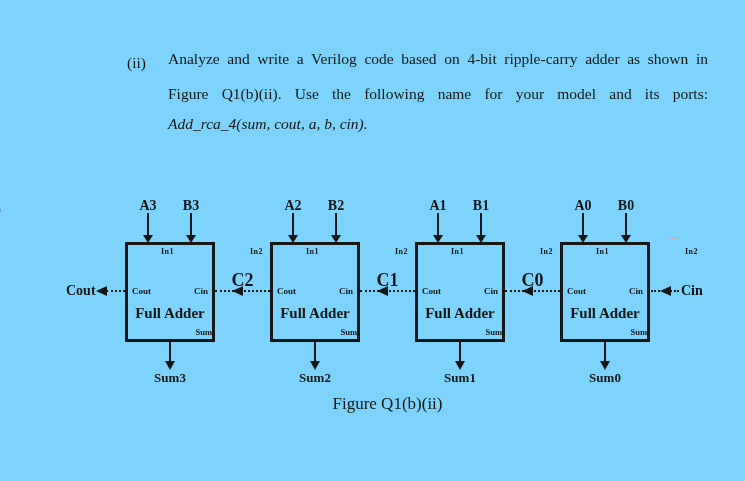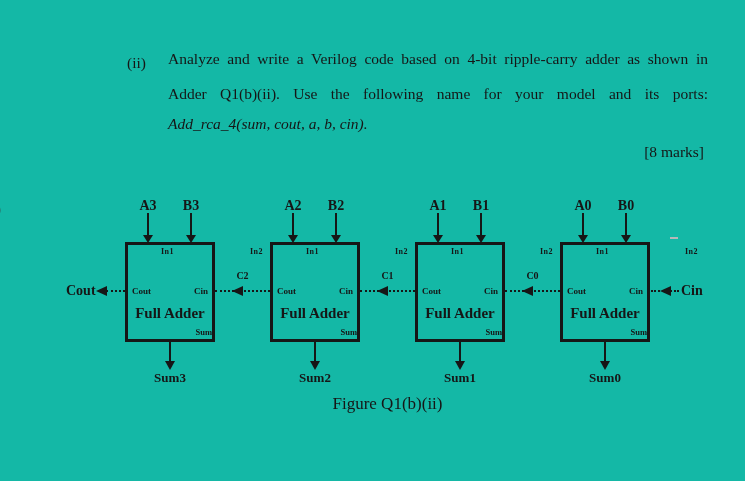--- a/index.html
+++ b/index.html
@@ -1,18 +1,18 @@
 <!DOCTYPE html>
 <html><head>
 <meta charset="utf-8">
 <style>
   :root{ --ink:#161616; }
   html,body{ margin:0; padding:0; }
   body{ background:#ffffff; font-family:"Liberation Serif","DejaVu Serif",serif; color:var(--ink); }
-  .page{ position:relative; width:745px; height:481px; background:#14b8a6; overflow:hidden; }
+  .page{ position:relative; width:745px; height:481px; background:#7dd3fc; overflow:hidden; }
 
   
   .q-marker{ position:absolute; left:127px; top:54px; font-size:15.5px; }
   .q-line{ position:absolute; left:168px; width:540px; font-size:15.5px;
            text-align:justify; text-align-last:justify; white-space:normal; }
   .q-line1{ top:50px; }
   .q-line2{ top:85px; }
   .q-line3{ top:115px; font-style:italic; text-align:left; text-align-last:left; }
   .q-marks{ position:absolute; left:168px; top:143px; width:536px; text-align:right; font-size:15.5px; }
 
@@ -38,21 +38,21 @@
   .p-sum{ position:absolute; top:82px; left:0; width:100%; text-align:right; font-size:8.5px; font-weight:bold; }
 
   .sum-line{ position:absolute; top:146px; left:44px; width:2px; height:20px; background:var(--ink); }
   .sum-head{ position:absolute; top:165px; left:40px; border-top-width:9px; }
   .sum-label{ position:absolute; top:174px; left:45px; transform:translateX(-50%);
               font-size:13px; font-weight:bold; }
 
   
   .carry{ position:absolute; top:270px; width:55px; height:30px; }
   .g0{ left:215px; } .g1{ left:360px; } .g2{ left:505px; }
-  .carry-label{ position:absolute; top:0; left:0; width:100%; text-align:center; font-size:10px; font-weight:bold; }
+  .carry-label{ position:absolute; top:0; left:0; width:100%; text-align:center; font-size:18px; font-weight:bold; }
   .carry-line{ position:absolute; top:20px; left:0; right:0; border-top:2px dotted var(--ink); }
   .tri-left{ width:0; height:0; border-top:5px solid transparent; border-bottom:5px solid transparent;
              border-right:11px solid var(--ink); position:absolute; }
   .carry-head{ top:16px; left:17px; }
 
   
   .ext-label{ position:absolute; top:283px; font-size:14px; font-weight:bold; }
   .ext-cout-label{ left:66px; }
   .ext-cin-label{ left:681px; }
   .ext-line{ position:absolute; top:290px; border-top:2px dotted var(--ink); }
@@ -67,23 +67,22 @@
   .edge-mark{ position:absolute; left:-4px; top:201px; font-size:15px; color:#3c3c3c; }
   .faint-dash{ position:absolute; left:670px; top:237px; width:8px; height:2px; background:#b8b8b8; }
 </style>
 </head>
 <body>
 
 <div class="page">
 
   <div class="q-marker">(ii)</div>
   <div class="q-line q-line1">Analyze and write a Verilog code based on 4-bit ripple-carry adder as shown in</div>
-  <div class="q-line q-line2">Adder Q1(b)(ii). Use the following name for your model and its ports:</div>
+  <div class="q-line q-line2">Figure Q1(b)(ii). Use the following name for your model and its ports:</div>
   <div class="q-line q-line3">Add_rca_4(sum, cout, a, b, cin).</div>
-  <div class="q-marks">[8 marks]</div>
 
   <div class="fa-cluster c0">
     <span class="ab-label ab-a">A3</span>
     <span class="ab-label ab-b">B3</span>
     <span class="in-line la"></span>
     <span class="in-line lb"></span>
     <span class="tri-down ha"></span>
     <span class="tri-down hb"></span>
     <div class="fa-box">
       <span class="p-in1">In1</span>

